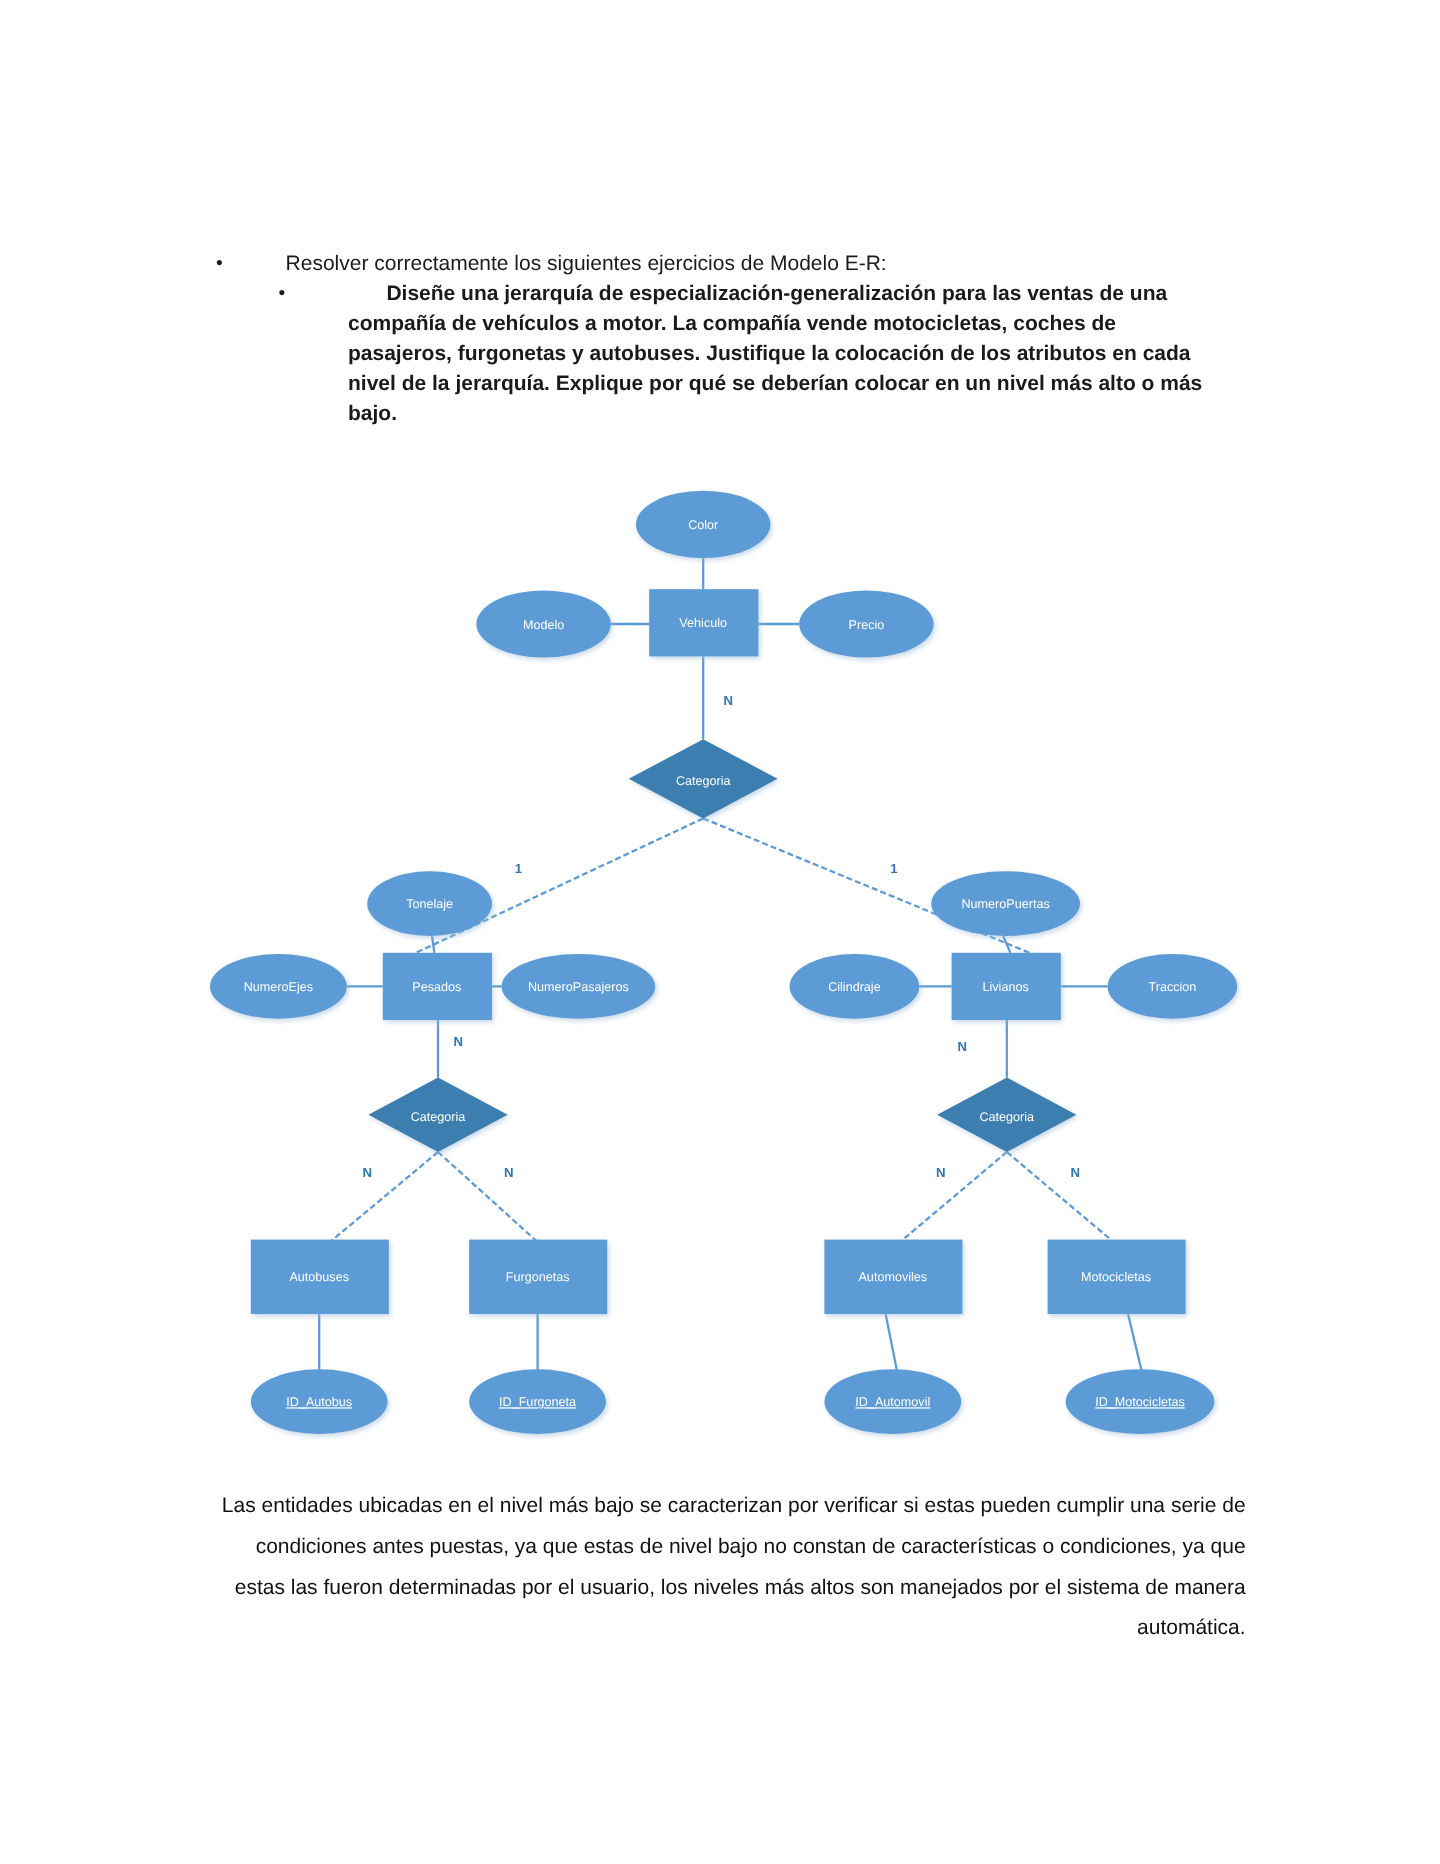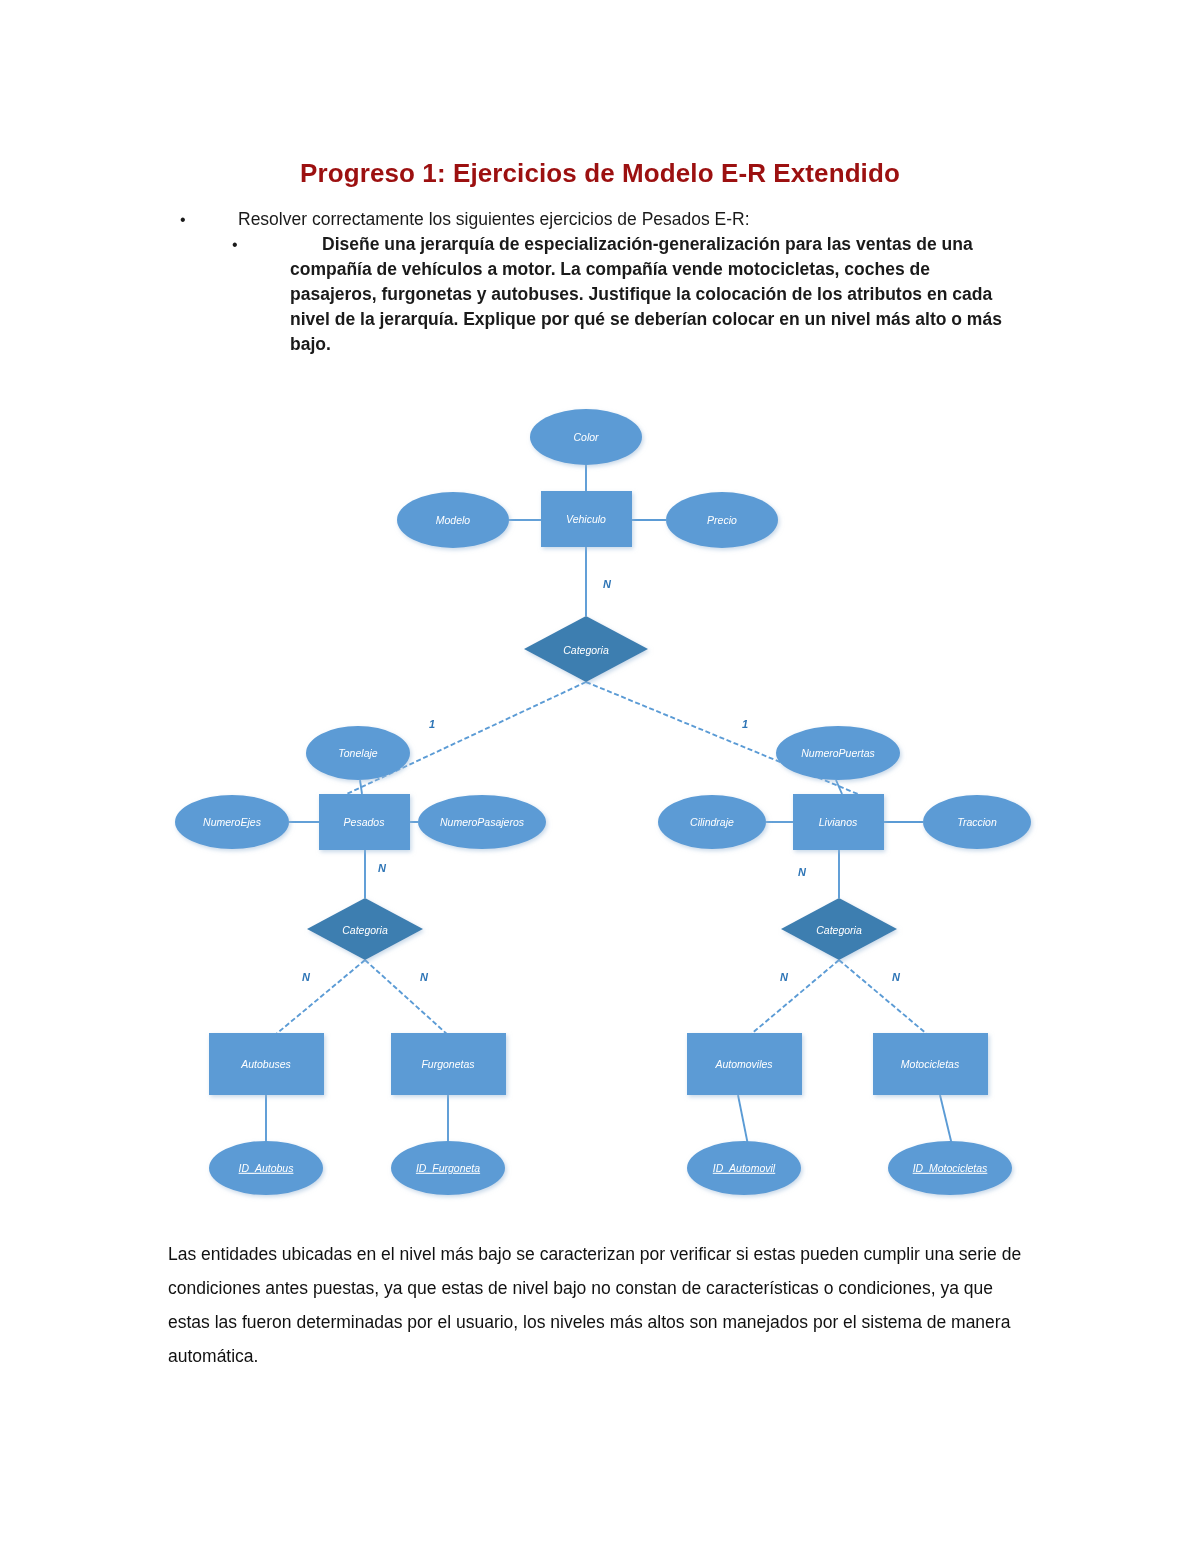--- a/index.html
+++ b/index.html
@@ -72,21 +72,20 @@
   .bullet-l2 .bullet-dot { left: 62px; top: 0; }
   .bullet-text { display: block; }
 
   
   .diagram-wrap {
     position: absolute;
     left: 160px;
     top: 395px;
     width: 900px;
     height: 810px;
-    font-style: italic;
   }
   svg.er { display: block; }
 
   .node-rect { fill: #5B9BD5; }
   .node-ellipse { fill: #5B9BD5; }
   .node-diamond { fill: #3D7EB0; }
   .edge { stroke: #5B9BD5; stroke-width: 1.9; fill: none; }
   .edge-dash { stroke: #5B9BD5; stroke-width: 1.9; fill: none; stroke-dasharray: 5 2.6; }
   .node-label {
     fill: #ffffff;
@@ -115,34 +114,33 @@
   
   .closing {
     position: absolute;
     left: 168px;
     top: 1237px;
     width: 870px;
     font-size: 17.5px;
     line-height: 34px;
     color: #111111;
     font-family: "Liberation Sans", sans-serif;
-    text-align: left;
+    text-align: right;
   }
 </style>
 </head>
 <body>
 
 <div class="page">
 
-  <div class="doc-title">Progreso 1: Ejercicios de Modelo E-R Extendido</div>
 
   <div class="bullets">
     <div class="bullet-row bullet-l1">
       <span class="bullet-dot">•</span>
-      <span class="bullet-text">Resolver correctamente los siguientes ejercicios de Pesados E-R:</span>
+      <span class="bullet-text">Resolver correctamente los siguientes ejercicios de Modelo E-R:</span>
     </div>
     <div class="bullet-row bullet-l2">
       <span class="bullet-dot">•</span>
       <span class="bullet-text b2-first-line">Diseñe una jerarquía de especialización-generalización para las ventas de una compañía de vehículos a motor. La compañía vende motocicletas, coches de pasajeros, furgonetas y autobuses. Justifique la colocación de los atributos en cada nivel de la jerarquía. Explique por qué se deberían colocar en un nivel más alto o más bajo.</span>
     </div>
   </div>
 
   <div class="diagram-wrap">
     <svg class="er" width="900" height="810" viewBox="0 0 900 810" xmlns="http://www.w3.org/2000/svg">
       <defs>

